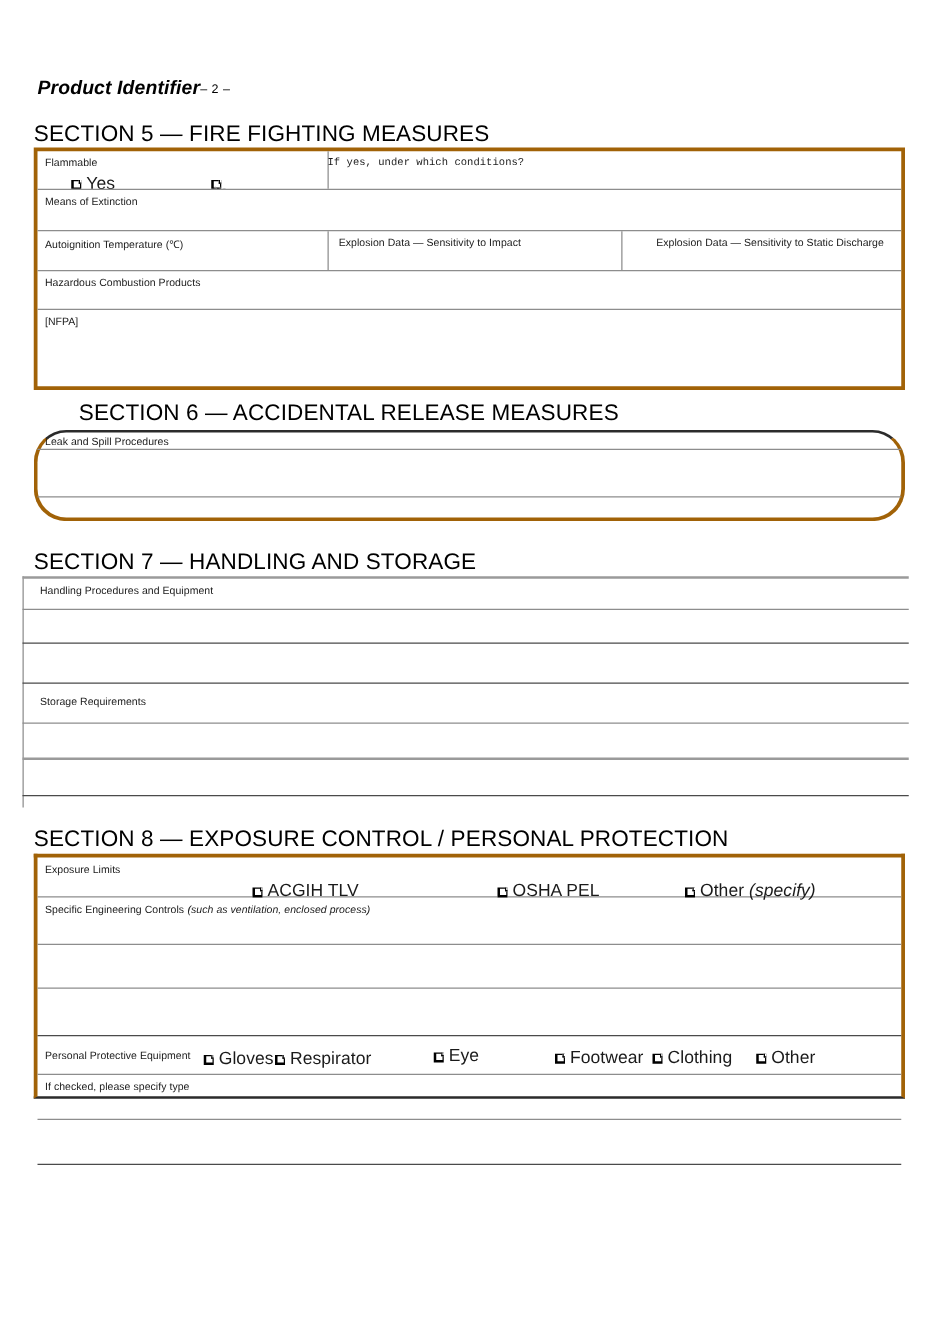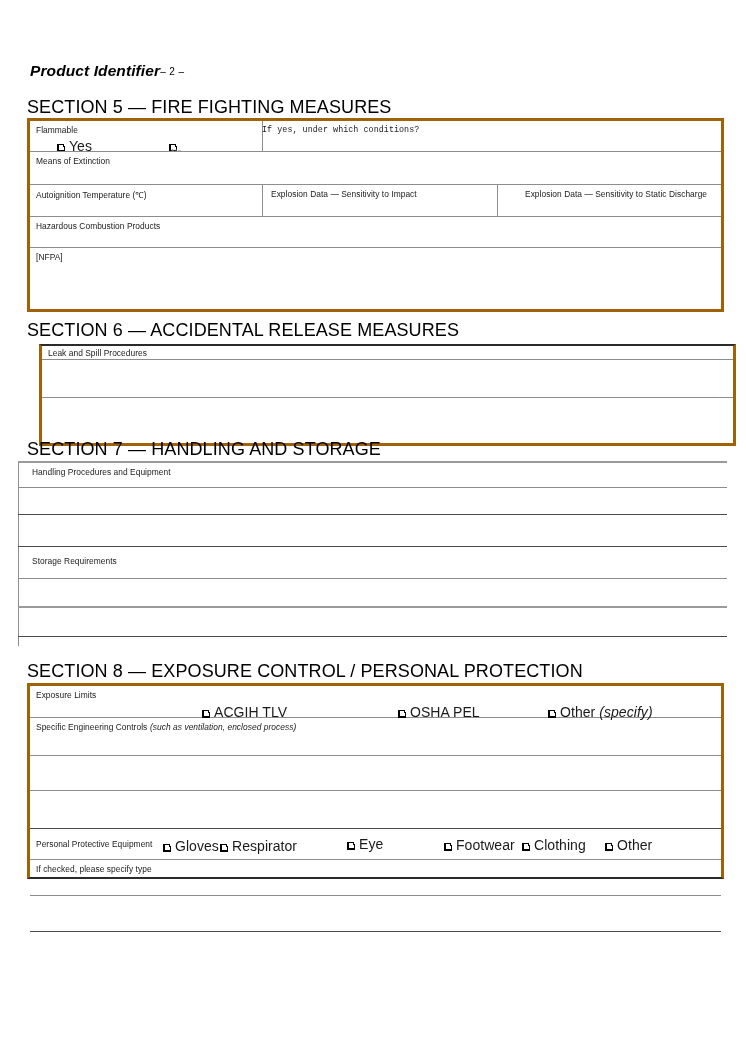--- a/index.html
+++ b/index.html
@@ -205,23 +205,23 @@
 
     <div class="row" style="height:31px;">
       <div class="lbl" style="left:6px; top:4px;">Hazardous Combustion Products</div>
     </div>
 
     <div class="row last" style="height:32px;">
       <div class="lbl" style="left:6px; top:4px;">[NFPA]</div>
     </div>
   </div>
 
-  <div class="sect-head" style="top:320px;">SECTION 6 — ACCIDENTAL RELEASE MEASURES</div>
-
-  <div class="tbl boxed thicktop" style="left:39px; top:344px; width:697px; height:102px;">
+  <div class="sect-head" style="top:320px;margin-left:36px;">SECTION 6 — ACCIDENTAL RELEASE MEASURES</div>
+
+  <div class="tbl boxed thicktop" style="left:27px; top:344px; width:697px; height:73px;border-radius:26px;">
     <div class="row" style="height:14px;">
       <div class="lbl" style="left:6px; top:2px;">Leak and Spill Procedures</div>
     </div>
     <div class="row" style="height:38px;"></div>
     <div class="row last" style="height:31px;"></div>
   </div>
 
   <div class="sect-head" style="top:439px;">SECTION 7 — HANDLING AND STORAGE</div>
 
   <div style="position:absolute; left:18px; top:461px; width:709px; height:185px;">

